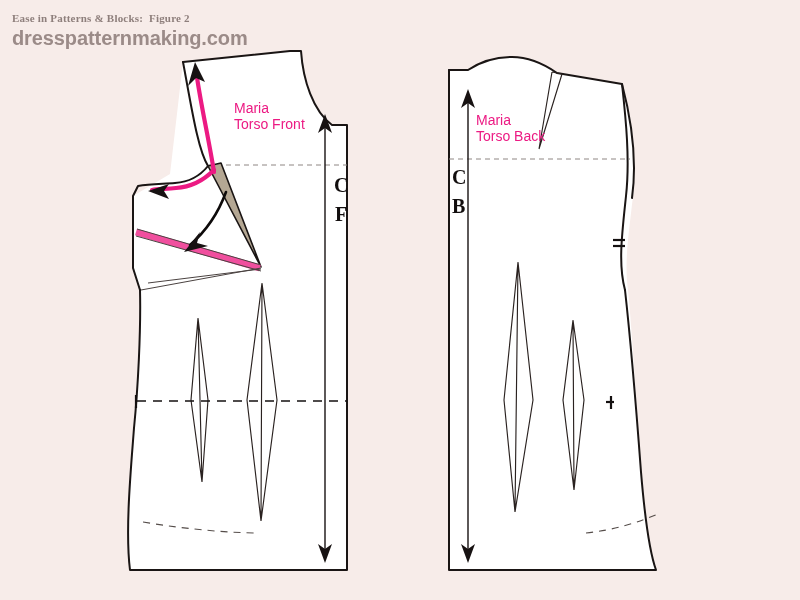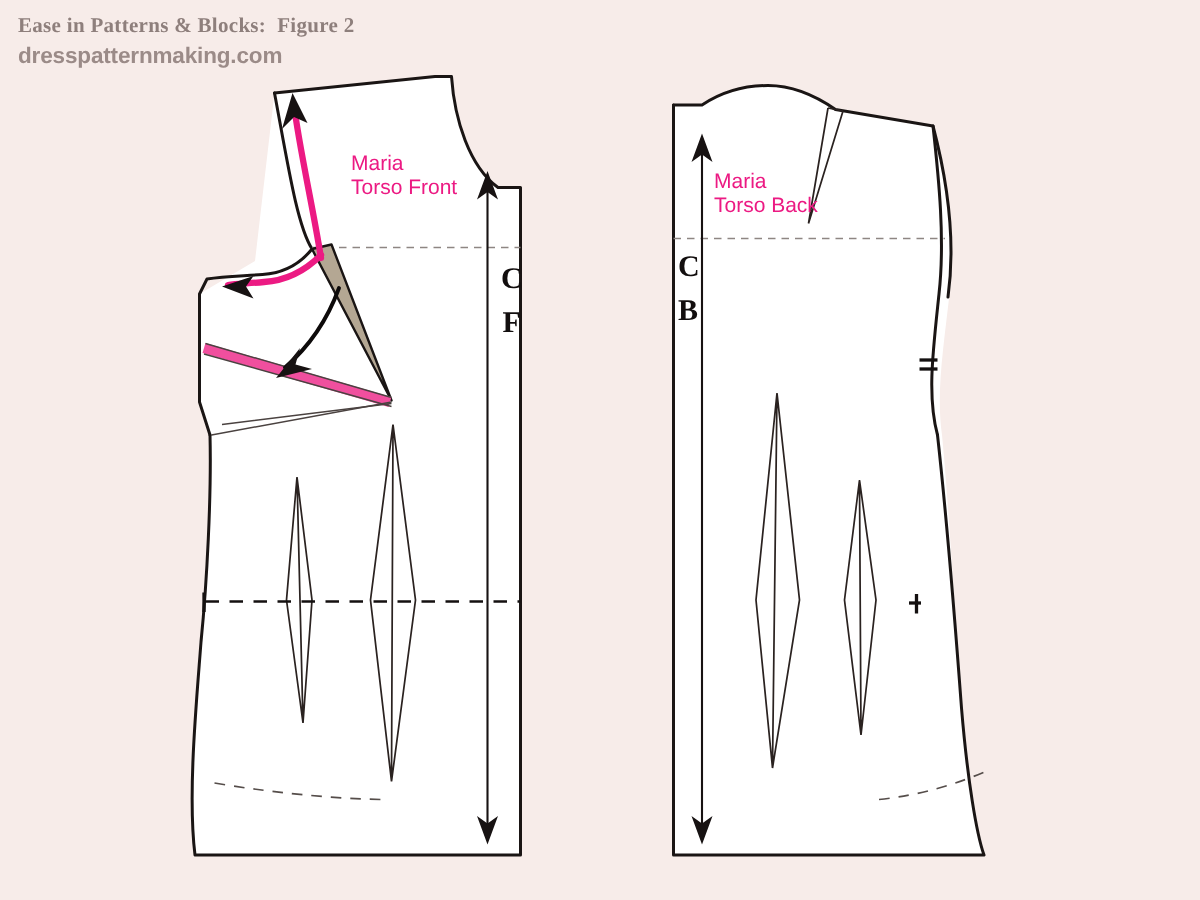--- a/index.html
+++ b/index.html
@@ -23,30 +23,30 @@
     height: 600px;
   }
   .title-block {
     position: absolute;
     left: 12px;
     top: 8px;
     width: 520px;
   }
   .title-line {
     font-family: "Liberation Serif", serif;
-    font-size: 14px;
+    font-size: 11px;
     font-weight: bold;
     color: #8e7f7c;
     letter-spacing: 0.2px;
     line-height: 20px;
     white-space: pre;
   }
   .site-line {
     font-family: "Liberation Sans", sans-serif;
-    font-size: 15px;
+    font-size: 20px;
     font-weight: bold;
     color: #9b8b88;
     letter-spacing: -0.1px;
     line-height: 20px;
   }
   svg#pattern-canvas {
     position: absolute;
     left: 0;
     top: 0;
     display: block;

